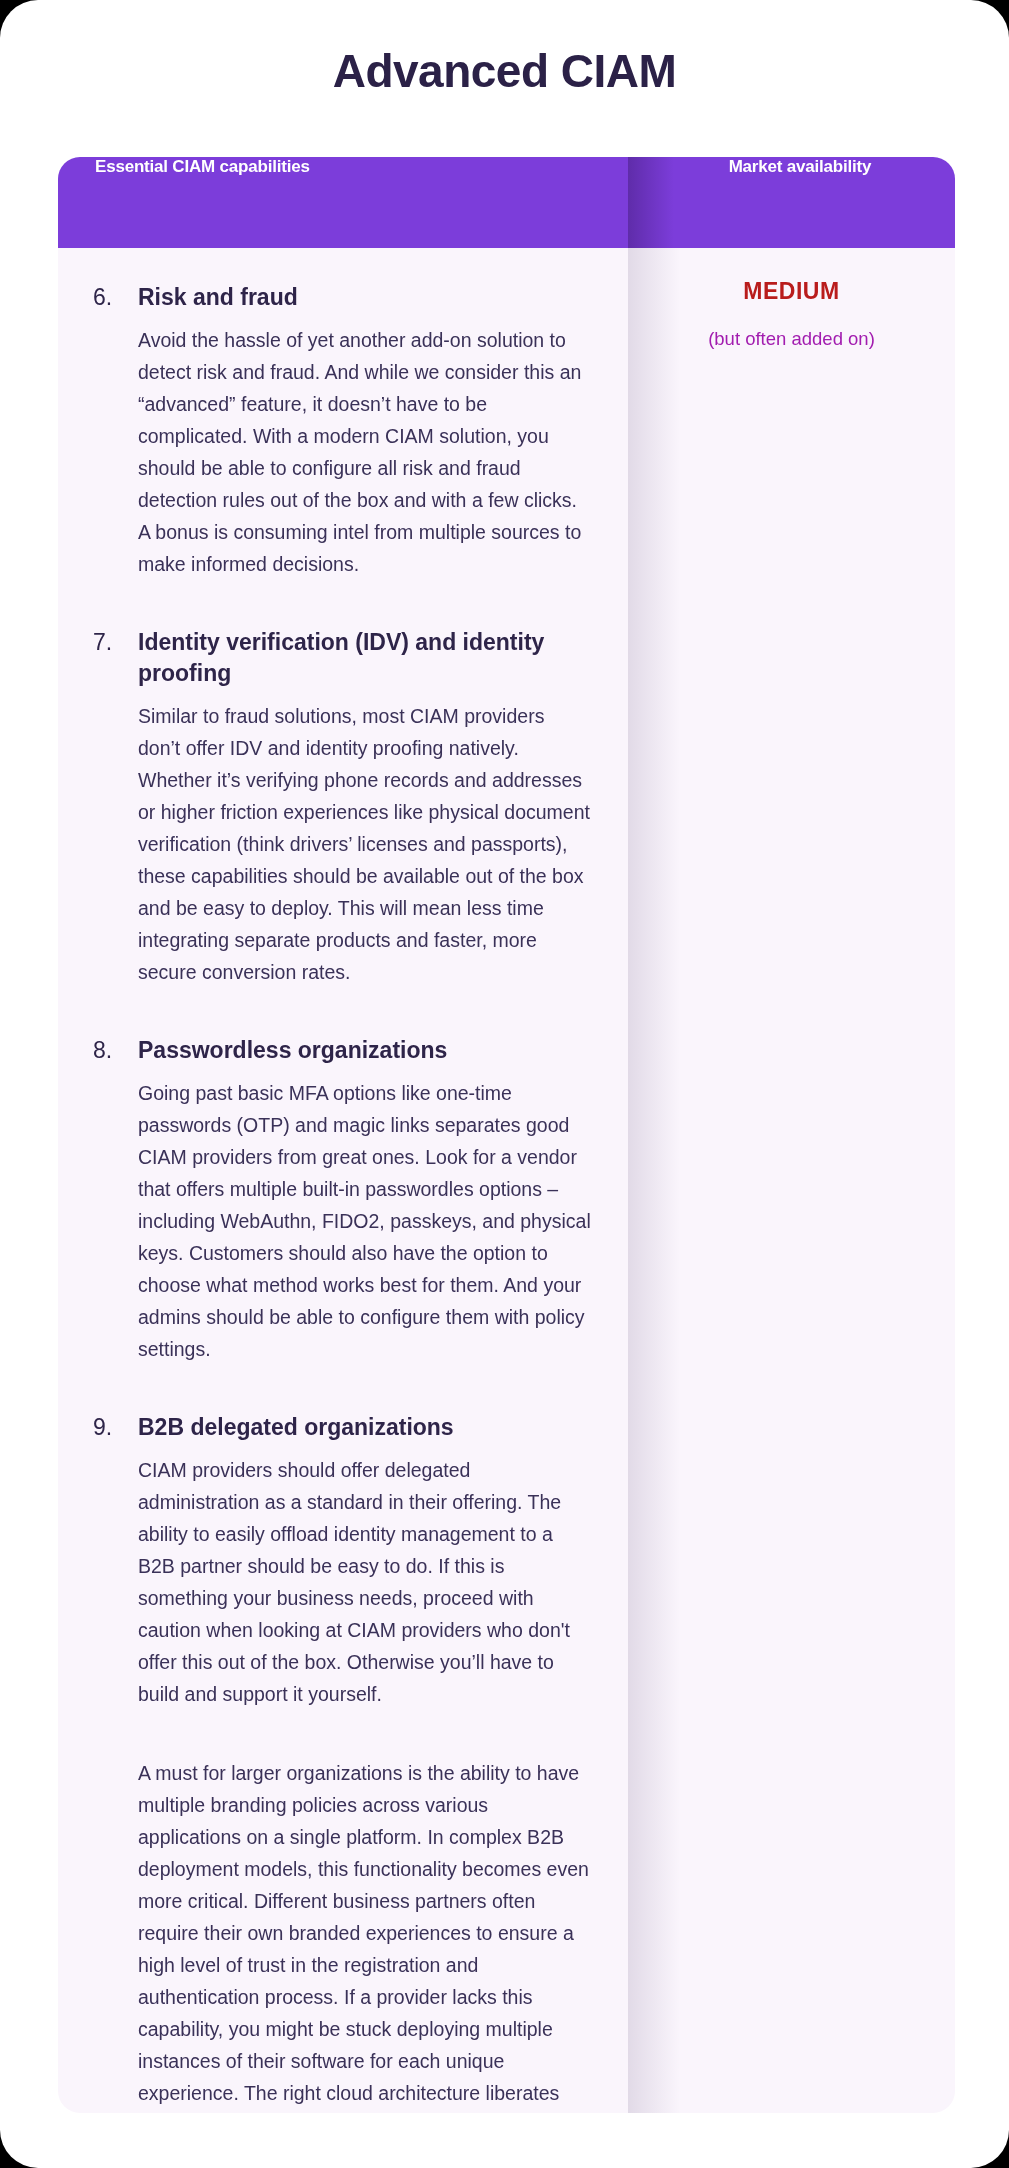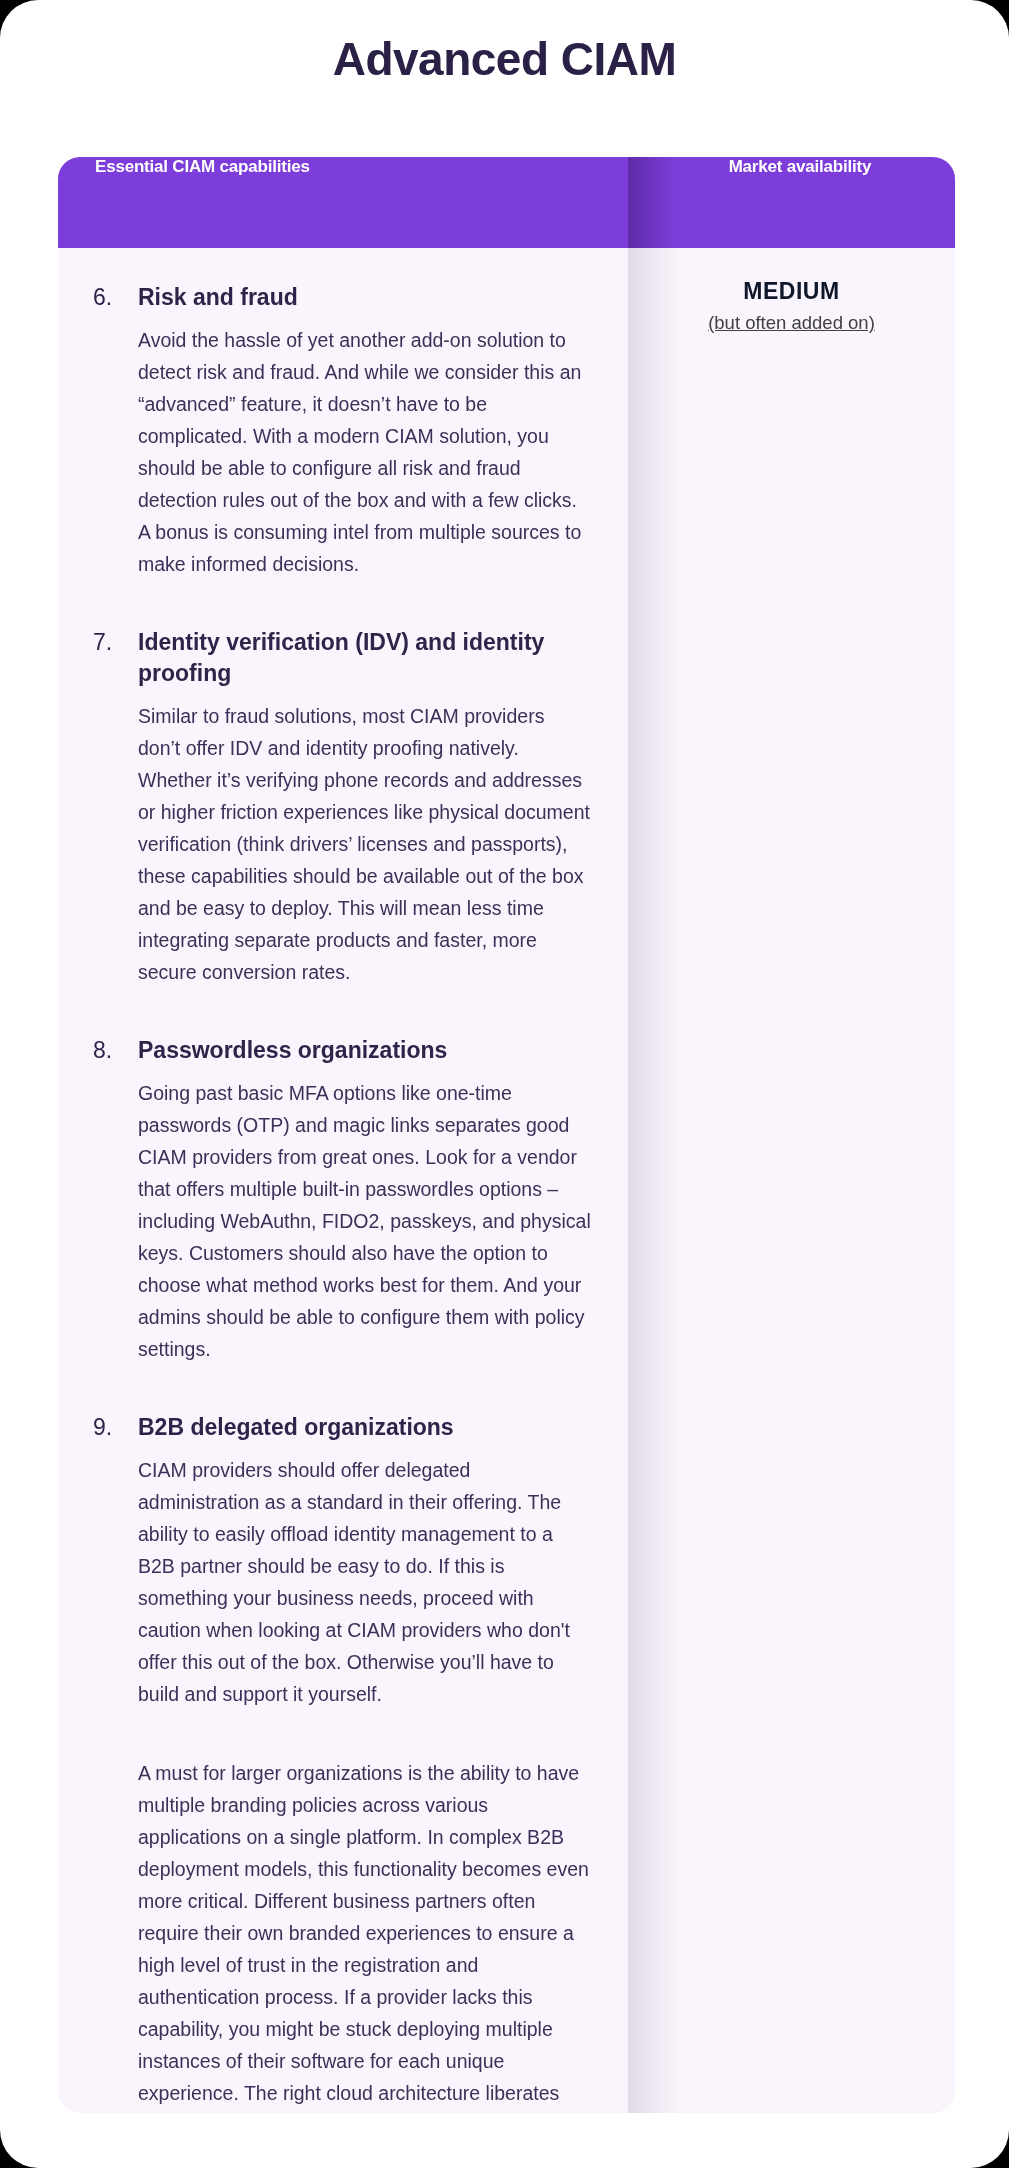--- a/index.html
+++ b/index.html
@@ -16,21 +16,21 @@
     overflow: hidden;
   }
   .page {
     position: absolute;
     inset: 0;
     background: #ffffff;
     border-radius: 38px;
   }
   .page-title {
     position: absolute;
-    top: 32px;
+    top: 44px;
     left: 0;
     width: 100%;
     text-align: center;
     font-size: 46px;
     font-weight: 700;
     letter-spacing: -0.5px;
     color: #2b2147;
   }
   .table {
     position: absolute;
@@ -96,27 +96,26 @@
     max-width: 458px;
     font-size: 19.5px;
     line-height: 32px;
     color: #3a3158;
   }
   .availability { position: relative; padding-top: 30px; }
   .avail-level {
     font-size: 23px;
     font-weight: 700;
     letter-spacing: 0.5px;
-    color: #0f172a;
+    color: #b91c1c;
   }
   .avail-note {
-    margin-top: 7px;
+    margin-top: 23px;
     font-size: 18.5px;
-    color: #404040;
-    text-decoration: underline;
+    color: #a21caf;
   }
 </style>
 </head>
 <body>
 
 <div class="stage">
   <div class="page">
 
     <div class="page-title">Advanced CIAM</div>
 

